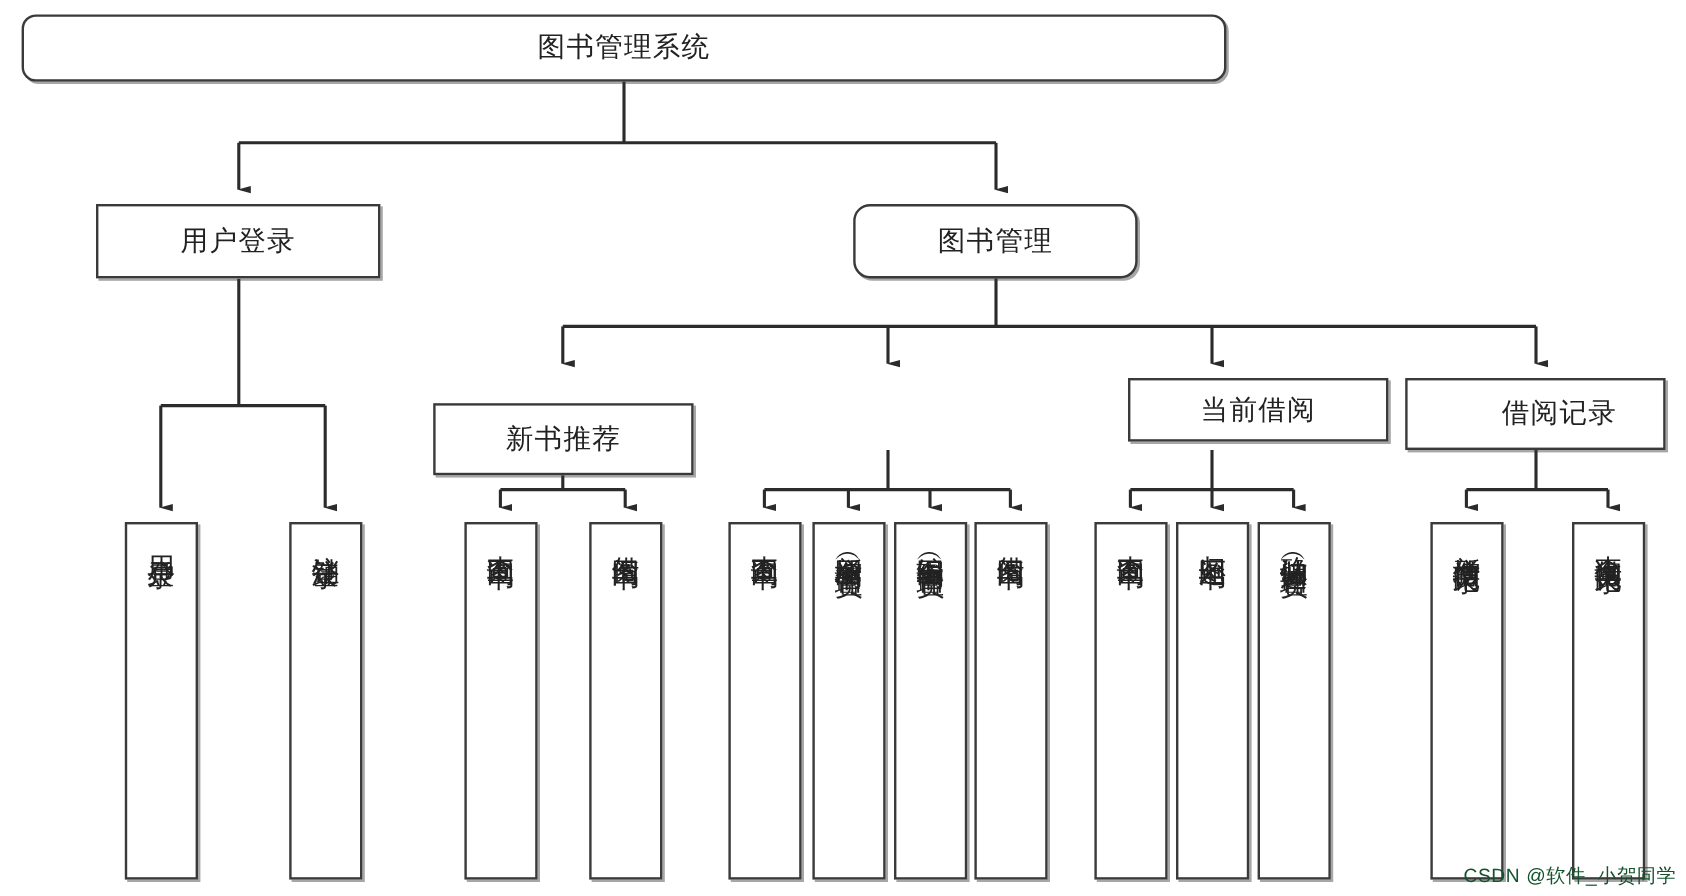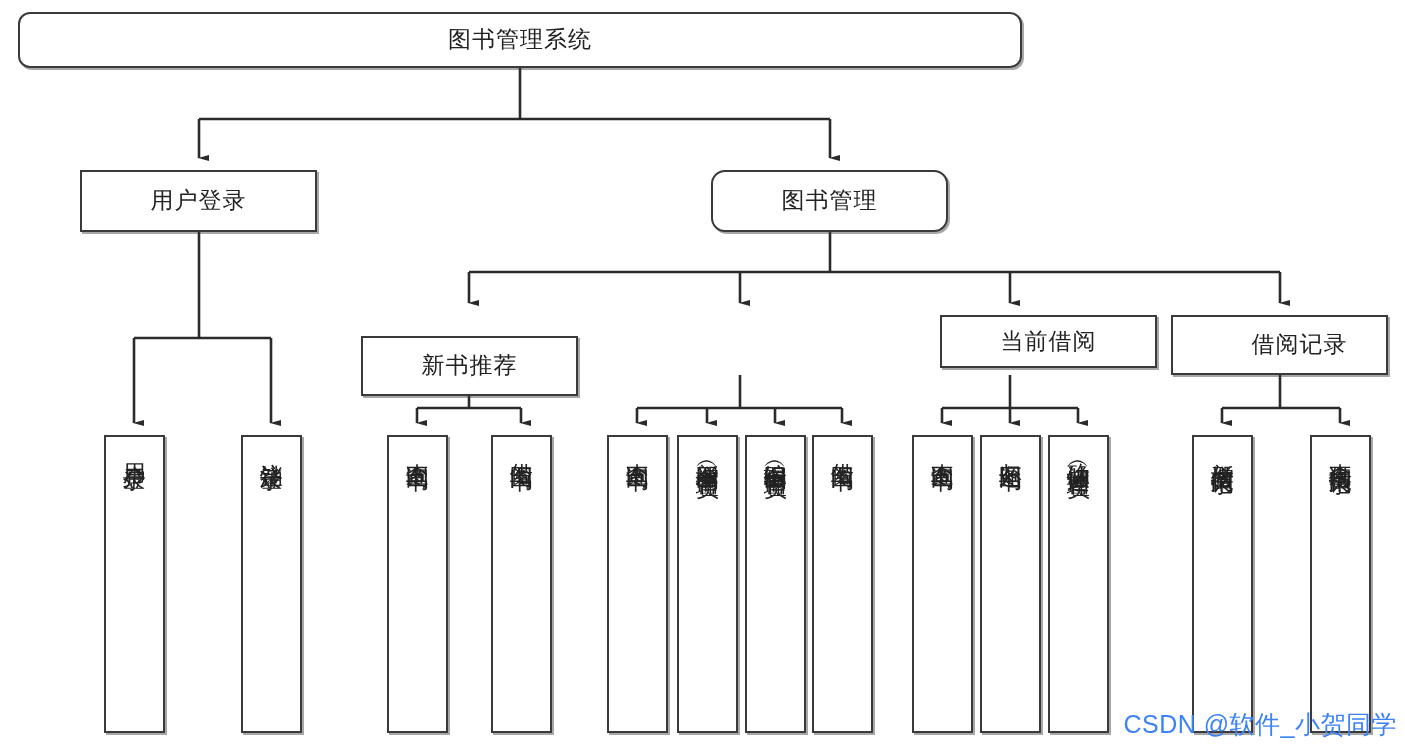--- a/index.html
+++ b/index.html
@@ -44,22 +44,22 @@
     text-orientation:upright;
     font-size:23px;
     line-height:1.06;
     letter-spacing:2px;
     white-space:pre;
   }
   .watermark{
     position:absolute;
     right:8px;
     bottom:6px;
-    font-size:25px;
-    color:#3b82f6;
+    font-size:16px;
+    color:#14532d;
     letter-spacing:0.5px;
     white-space:nowrap;
   }
 </style>
 </head>
 <body>
 
 <div id="canvas">
 
   <svg class="edges" viewBox="0 0 1405 747">

